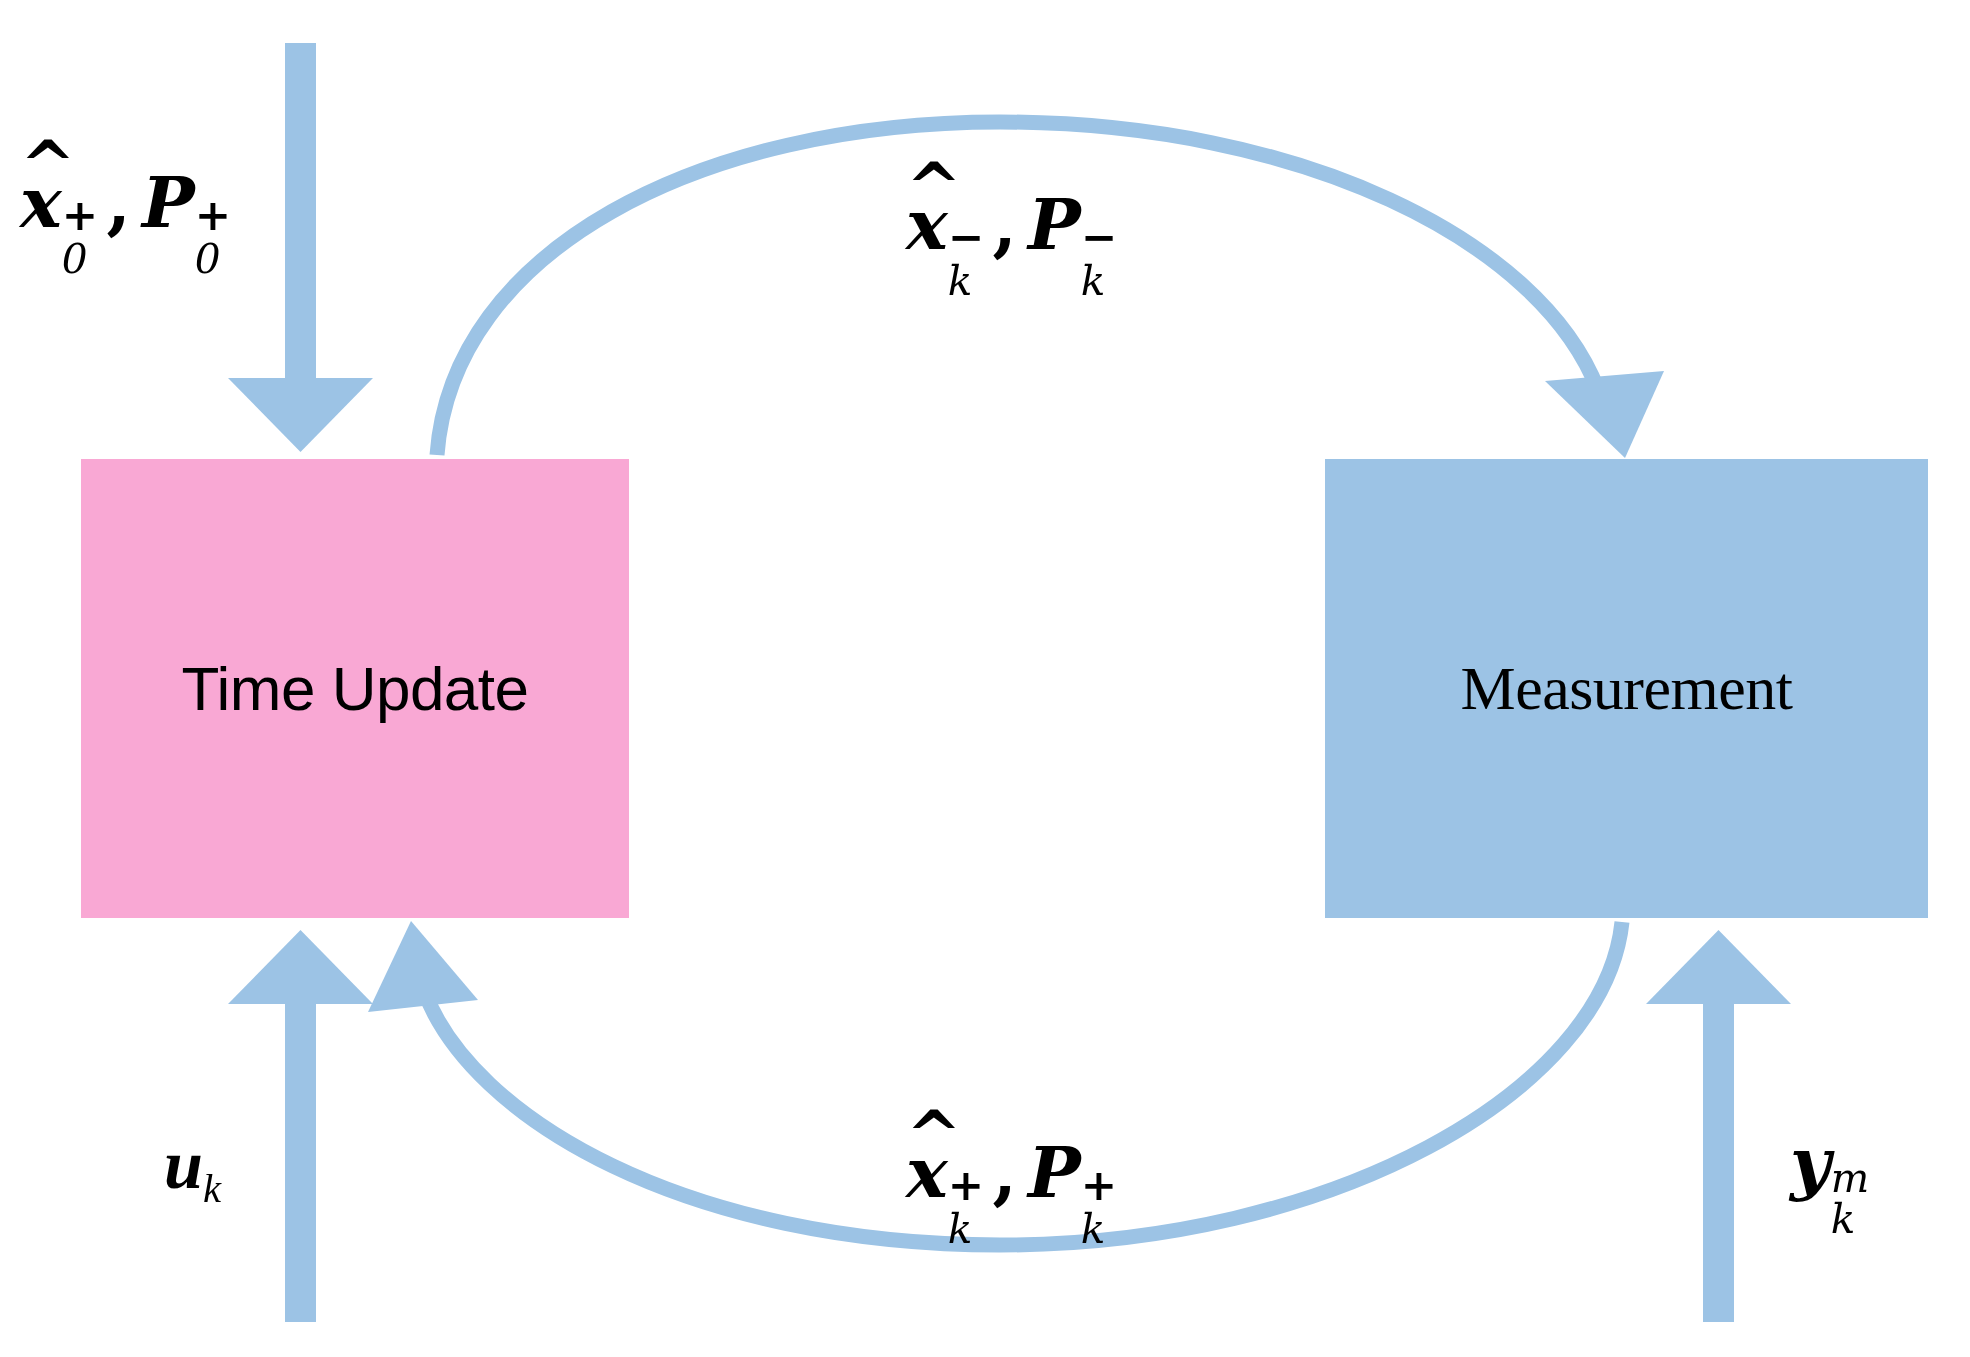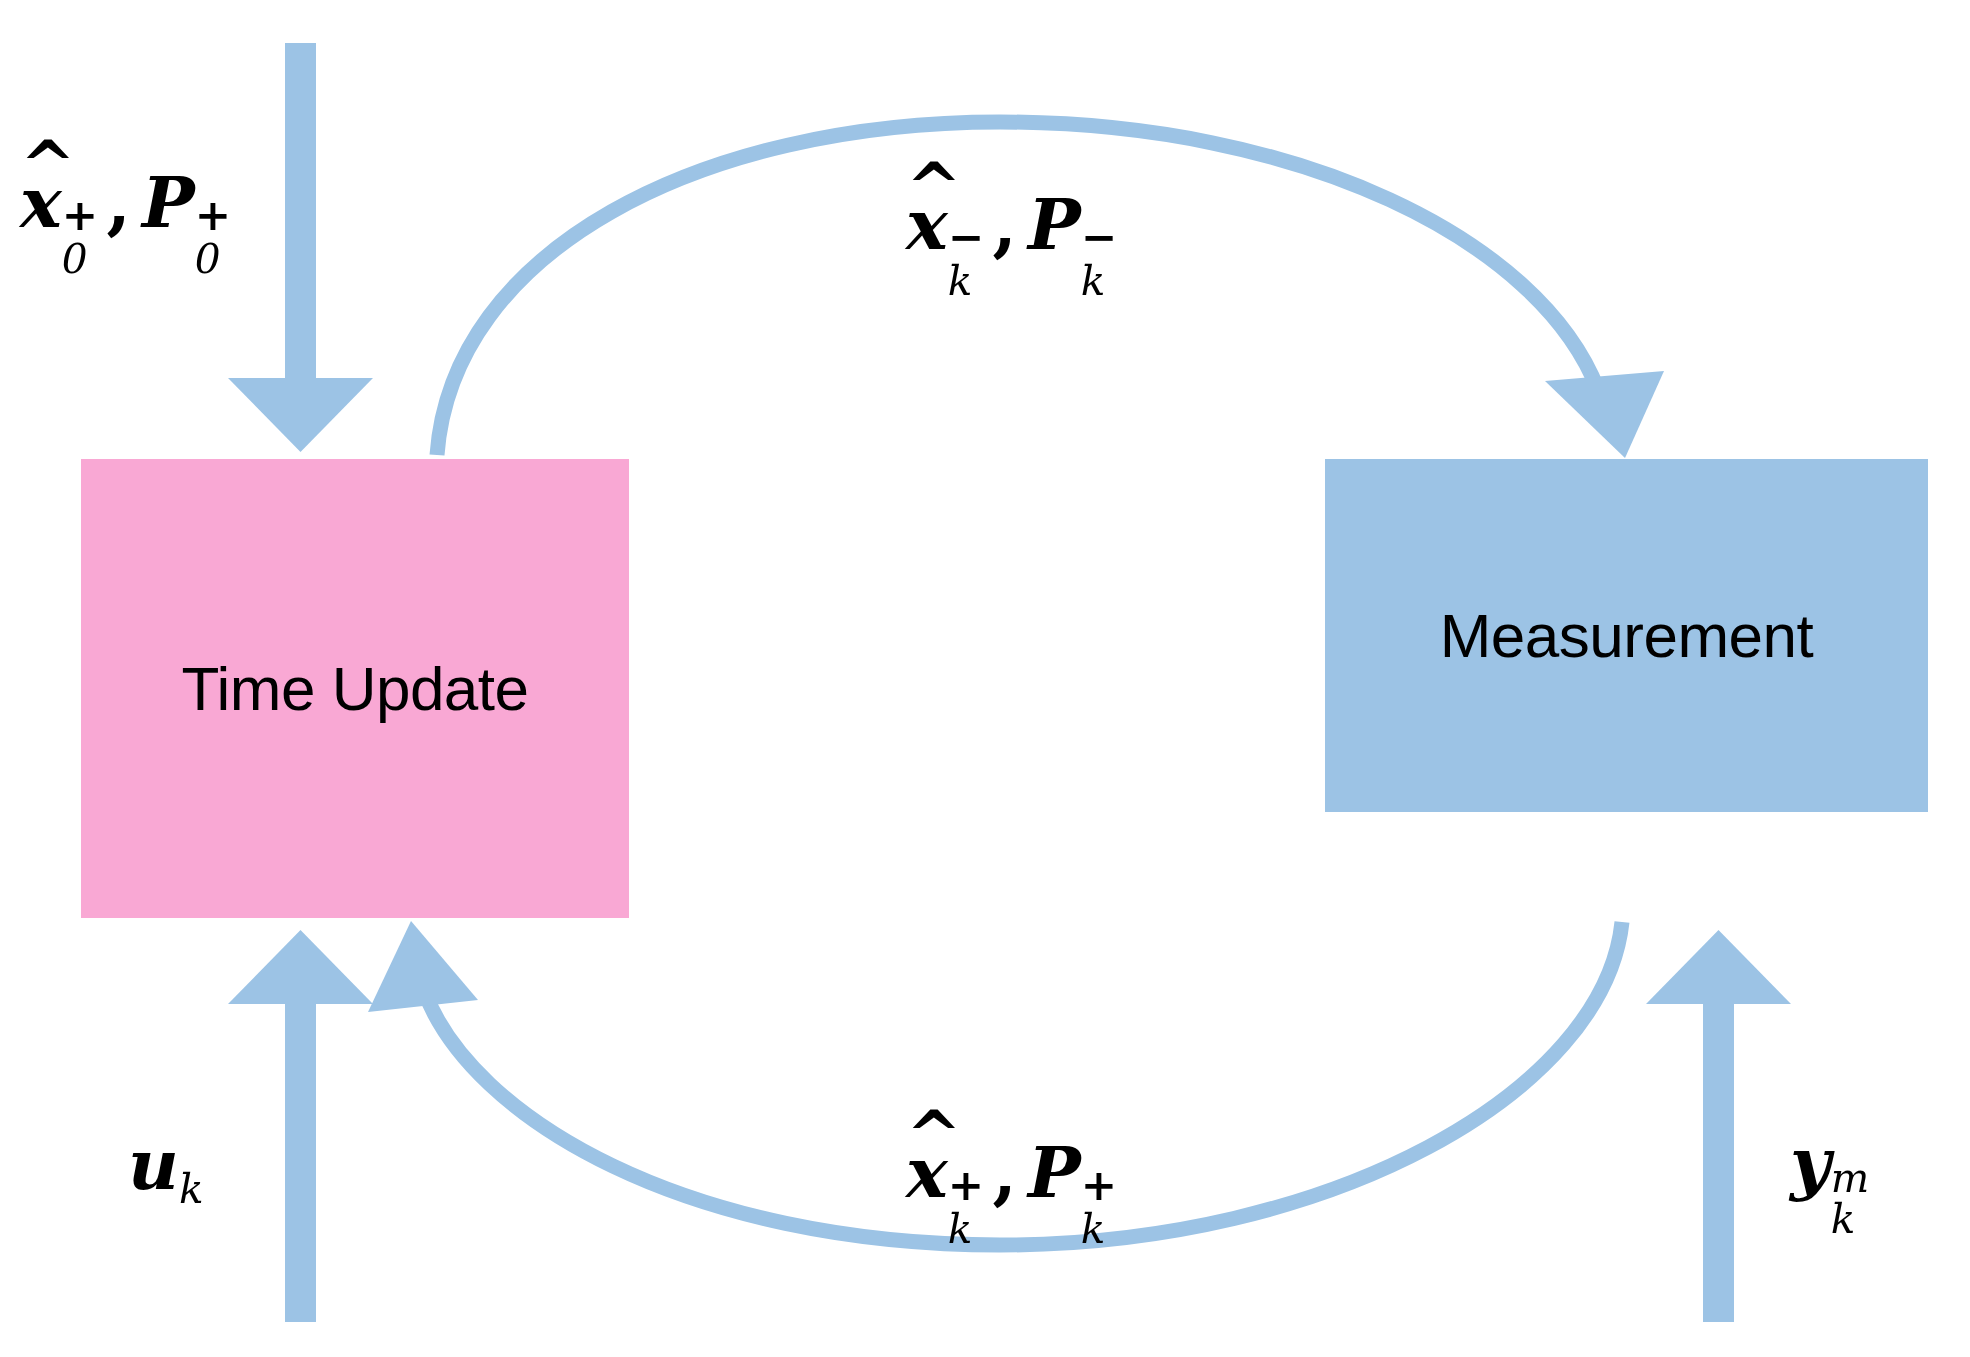--- a/index.html
+++ b/index.html
@@ -46,22 +46,23 @@
     left: 81px;
     top: 459px;
     width: 548px;
     height: 459px;
     background: #f9a8d4;
   }
   #block-measurement-update {
     left: 1325px;
     top: 459px;
     width: 603px;
-    height: 353px;
+    height: 459px;
     background: #9CC3E5;
+    font-family: Liberation Serif, serif;
   }
   .math {
     position: absolute;
     color: #000000;
     font-family: "DejaVu Serif", serif;
     font-weight: bold;
     font-style: italic;
     font-size: 70px;
     white-space: nowrap;
     z-index: 4;
@@ -111,21 +112,21 @@
     position: absolute;
     left: 0;
     top: 0.30em;
     font-size: 0.58em;
     font-style: italic;
     font-weight: normal;
   }
   #label-init      { left: 20px;   top: 168px; }
   #label-prior     { left: 906px;  top: 190px; }
   #label-posterior { left: 906px;  top: 1138px; }
-  #label-input     { left: 128px;  top: 1130px; }
+  #label-input     { left: 164px;  top: 1130px; font-family: Liberation Serif, serif; }
   #label-meas      { left: 1790px; top: 1128px; }
 </style>
 </head>
 <body>
 
 <div id="canvas">
 
   <svg id="flow-svg" viewBox="0 0 1970 1357" xmlns="http://www.w3.org/2000/svg">
 
     <g>

